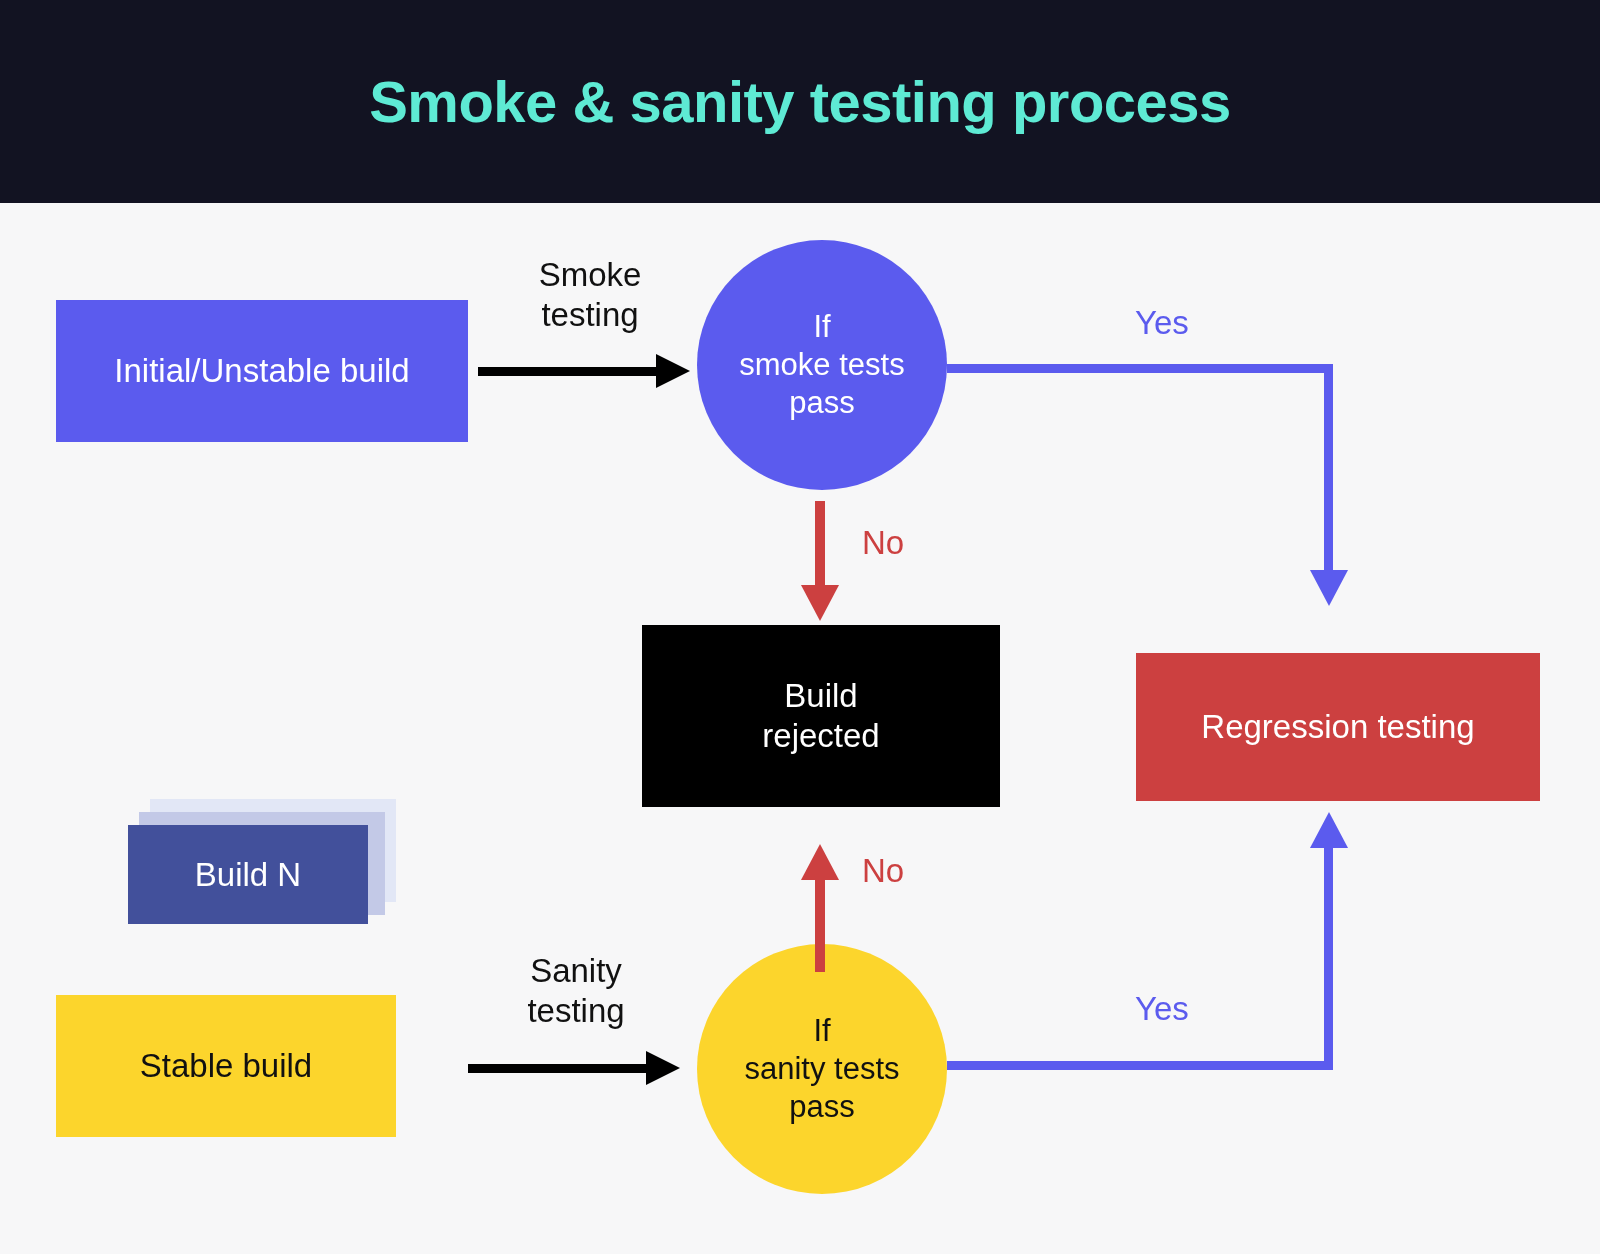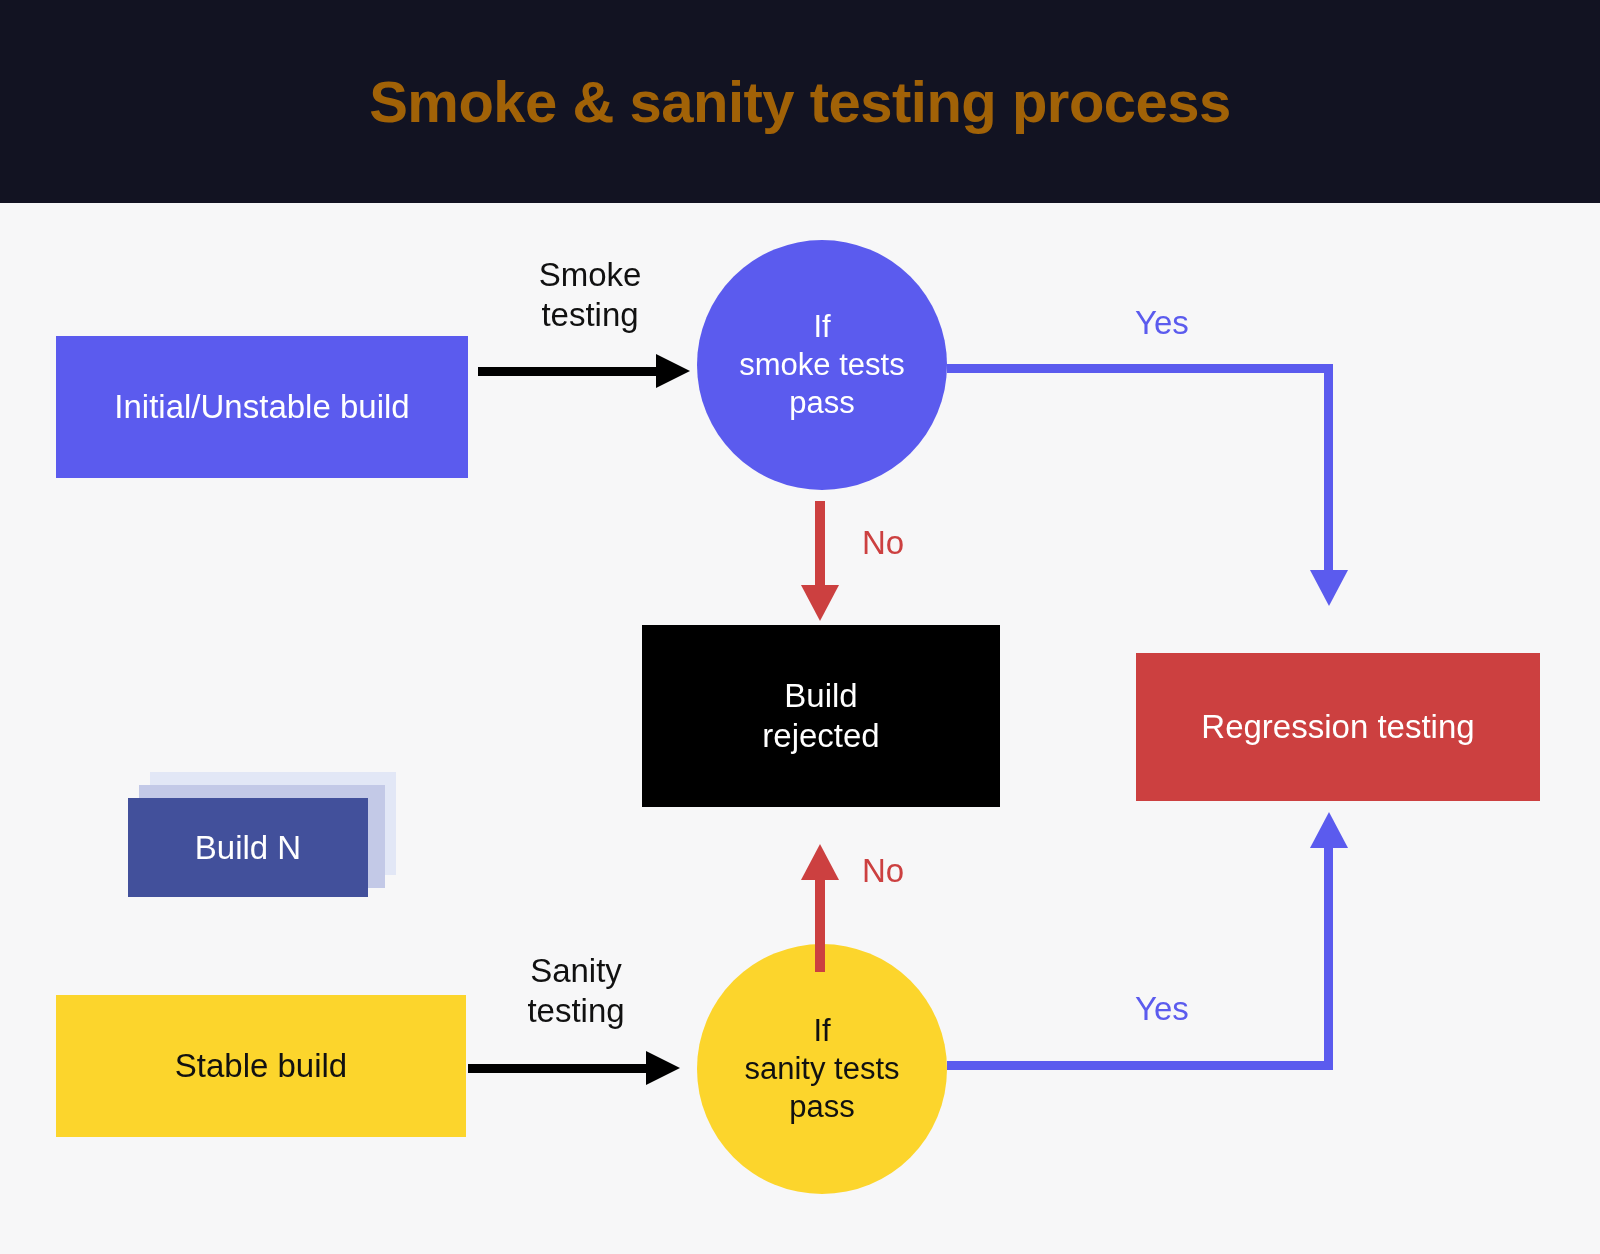--- a/index.html
+++ b/index.html
@@ -21,21 +21,21 @@
     position: absolute;
     left: 0; top: 0;
     width: 1600px;
     height: 203px;
     background: #121322;
     display: flex;
     align-items: center;
     justify-content: center;
   }
   .header-title {
-    color: #a16207;
+    color: #5eead4;
     font-size: 58px;
     font-weight: bold;
     letter-spacing: -0.5px;
     line-height: 1;
     text-align: center;
   }
 
   
   .canvas {
     position: absolute;
@@ -59,21 +59,20 @@
 
   .node-text { white-space: pre-line; }
 
   
   #node-initial-build {
     left: 56px; top: 97px;
     width: 412px; height: 142px;
     background: #5b5bee;
     color: #ffffff;
     font-size: 33px;
-    margin-top: 36px;
   }
   #node-smoke-decision {
     left: 697px; top: 37px;
     width: 250px; height: 250px;
     background: #5b5bee;
     color: #ffffff;
     font-size: 31px;
   }
   #node-build-rejected {
     left: 642px; top: 422px;
@@ -84,21 +83,21 @@
   }
   #node-regression-testing {
     left: 1136px; top: 450px;
     width: 404px; height: 148px;
     background: #cc4040;
     color: #ffffff;
     font-size: 33px;
   }
   #node-stable-build {
     left: 56px; top: 792px;
-    width: 410px; height: 142px;
+    width: 340px; height: 142px;
     background: #fcd52c;
     color: #111111;
     font-size: 33px;
   }
   #node-sanity-decision {
     left: 697px; top: 741px;
     width: 250px; height: 250px;
     background: #fcd52c;
     color: #111111;
     font-size: 31px;
@@ -129,21 +128,21 @@
     width: 240px; height: 99px;
     background: #42509b;
     display: flex;
     align-items: center;
     justify-content: center;
     color: #ffffff;
     font-size: 33px;
   }
   #build-stack-1 { left: 128px; top: 316px; }
   #build-stack-2 { left: 128px; top: 455px; }
-  #build-stack-3 { left: 128px; top: 569px; }
+  #build-stack-3 { left: 128px; top: 596px; }
 
   
   .conn { position: absolute; }
   .conn .seg { position: absolute; }
   .conn .head { position: absolute; width: 0; height: 0; }
 
   
   #conn-smoke-testing .seg {
     left: 0; top: 0;
     width: 182px; height: 9px;

